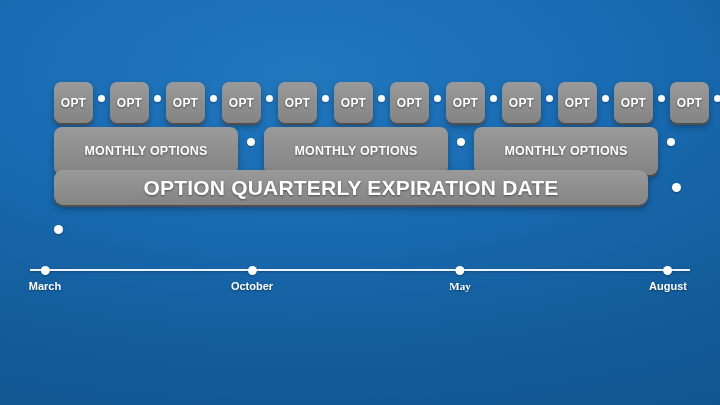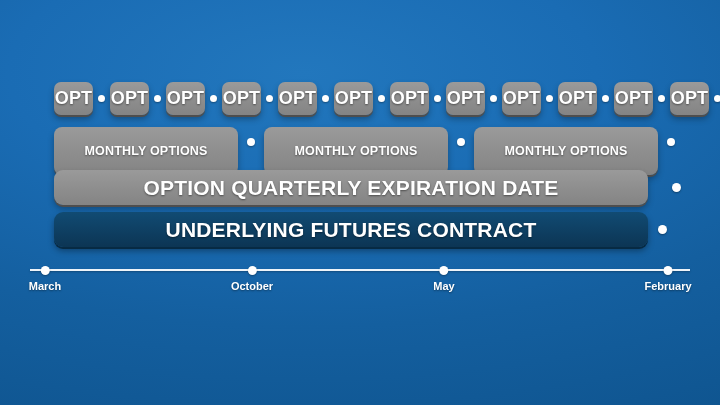--- a/index.html
+++ b/index.html
@@ -60,23 +60,23 @@
     flex: 0 0 auto;
     border-radius: 50%;
     background: #ffffff;
     box-shadow: 0 1px 2px rgba(0,0,0,0.35);
   }
 
   
   #row-opt { top: 82px; padding-left: 54px; }
   #row-opt .opt-box {
     width: 39px;
-    height: 33px;
+    height: 41px;
     border-radius: 7px;
-    font-size: 18px;
+    font-size: 12px;
     margin-right: 5px;
   }
   #row-opt .dot {
     width: 7px;
     height: 7px;
     margin: 13px 5px 0 0;
   }
 
   
   #row-monthly { top: 127px; padding-left: 54px; }
@@ -203,37 +203,36 @@
       <div class="pill mo-bar">MONTHLY OPTIONS</div>
       <div class="dot"></div>
     </div>
 
   <div class="row" id="row-quarterly">
     <div class="pill q-bar">OPTION QUARTERLY EXPIRATION DATE</div>
     <div class="dot"></div>
   </div>
 
   <div class="row" id="row-futures">
-    <div class="pill navy f-bar">UNDERLYING FUTURES CONTRACT</div>
     <div class="dot"></div>
   </div>
 
   <div id="timeline">
     <div id="timeline-axis"></div>
   <div class="tick" style="left: 45px;">
         <div class="tick-dot"></div>
         <div class="tick-label">March</div>
       </div>
       <div class="tick" style="left: 252px;">
         <div class="tick-dot"></div>
         <div class="tick-label">October</div>
       </div>
-      <div class="tick" style="left: 444px;">
+      <div class="tick" style="left: 460px; font-family: Liberation Serif, serif;">
         <div class="tick-dot"></div>
         <div class="tick-label">May</div>
       </div>
       <div class="tick" style="left: 668px;">
         <div class="tick-dot"></div>
-        <div class="tick-label">February</div>
+        <div class="tick-label">August</div>
       </div>
     </div>
 
 </div>
 
 </body></html>

